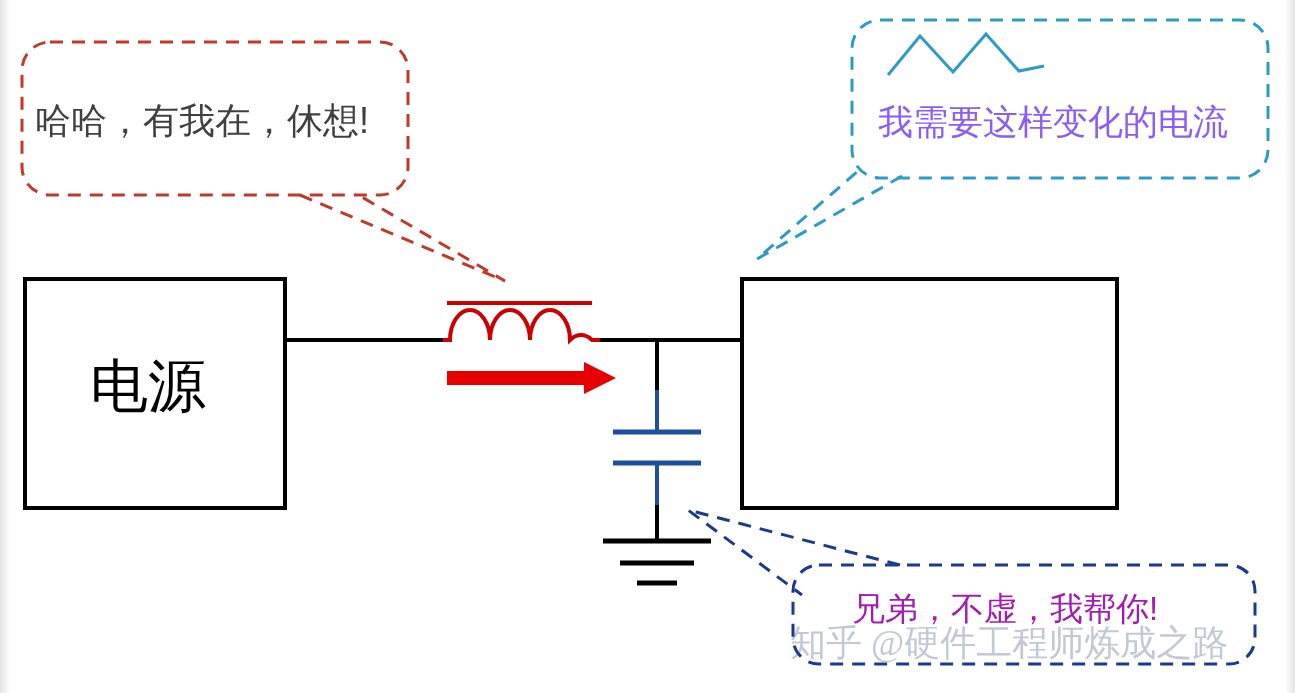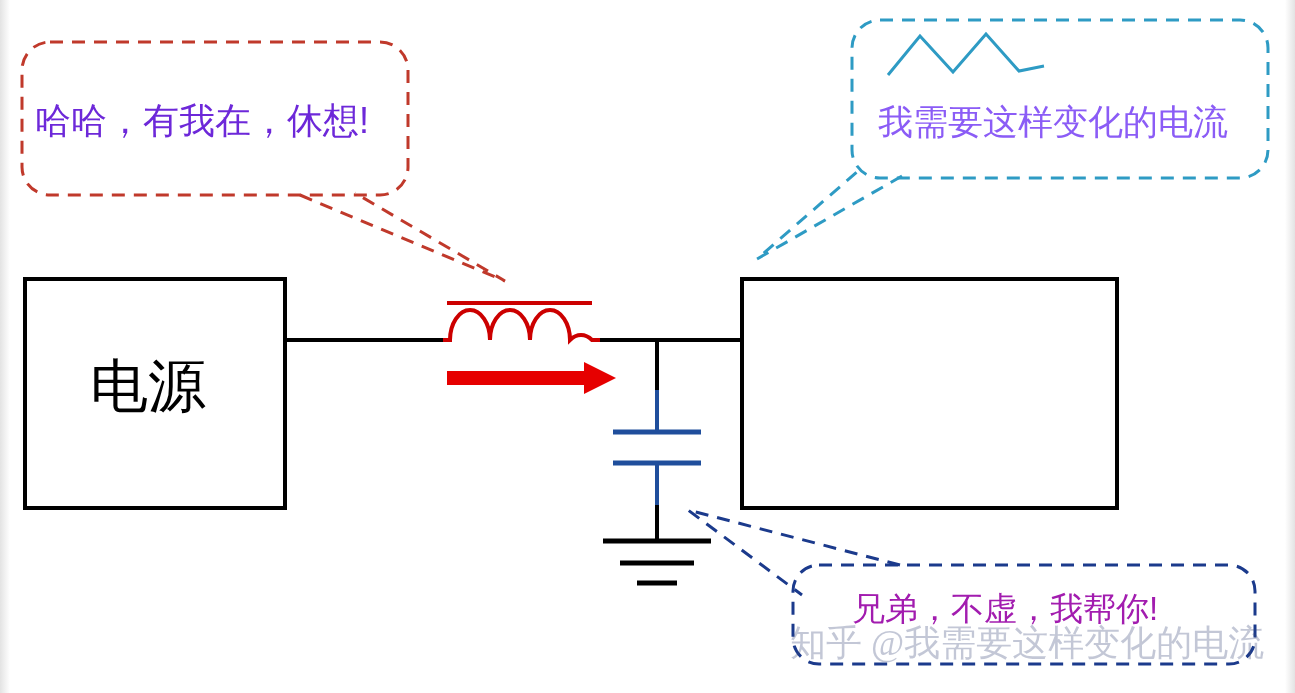--- a/index.html
+++ b/index.html
@@ -160,22 +160,22 @@
       <rect x="793" y="565" width="462" height="99" rx="26" ry="26" fill="none" stroke="#1b3a8c" stroke-width="3" stroke-dasharray="13 9"></rect>
       <path d="M 900 565 L 688 510 L 802 595" fill="none" stroke="#1b3a8c" stroke-width="3" stroke-dasharray="13 9"></path>
     </g>
   </svg>
 
   <div class="layer">
 
     <div class="txt block-label" id="label-power">电源</div>
 
 
-    <div class="txt bubble-text" id="text-red-bubble" style="color:#6d28d9">哈哈，有我在，休想!</div>
+    <div class="txt bubble-text" id="text-red-bubble" style="color:#404040">哈哈，有我在，休想!</div>
 
     <div class="txt bubble-text" id="text-cyan-bubble" style="color:#8b5cf6">我需要这样变化的电流</div>
 
     <div class="txt bubble-text" id="text-blue-bubble" style="color:#a21caf">兄弟，不虚，我帮你!</div>
 
-    <div class="txt" id="watermark">知乎 @我需要这样变化的电流</div>
+    <div class="txt" id="watermark">知乎 @硬件工程师炼成之路</div>
   </div>
 
 </div>
 
 </body></html>

